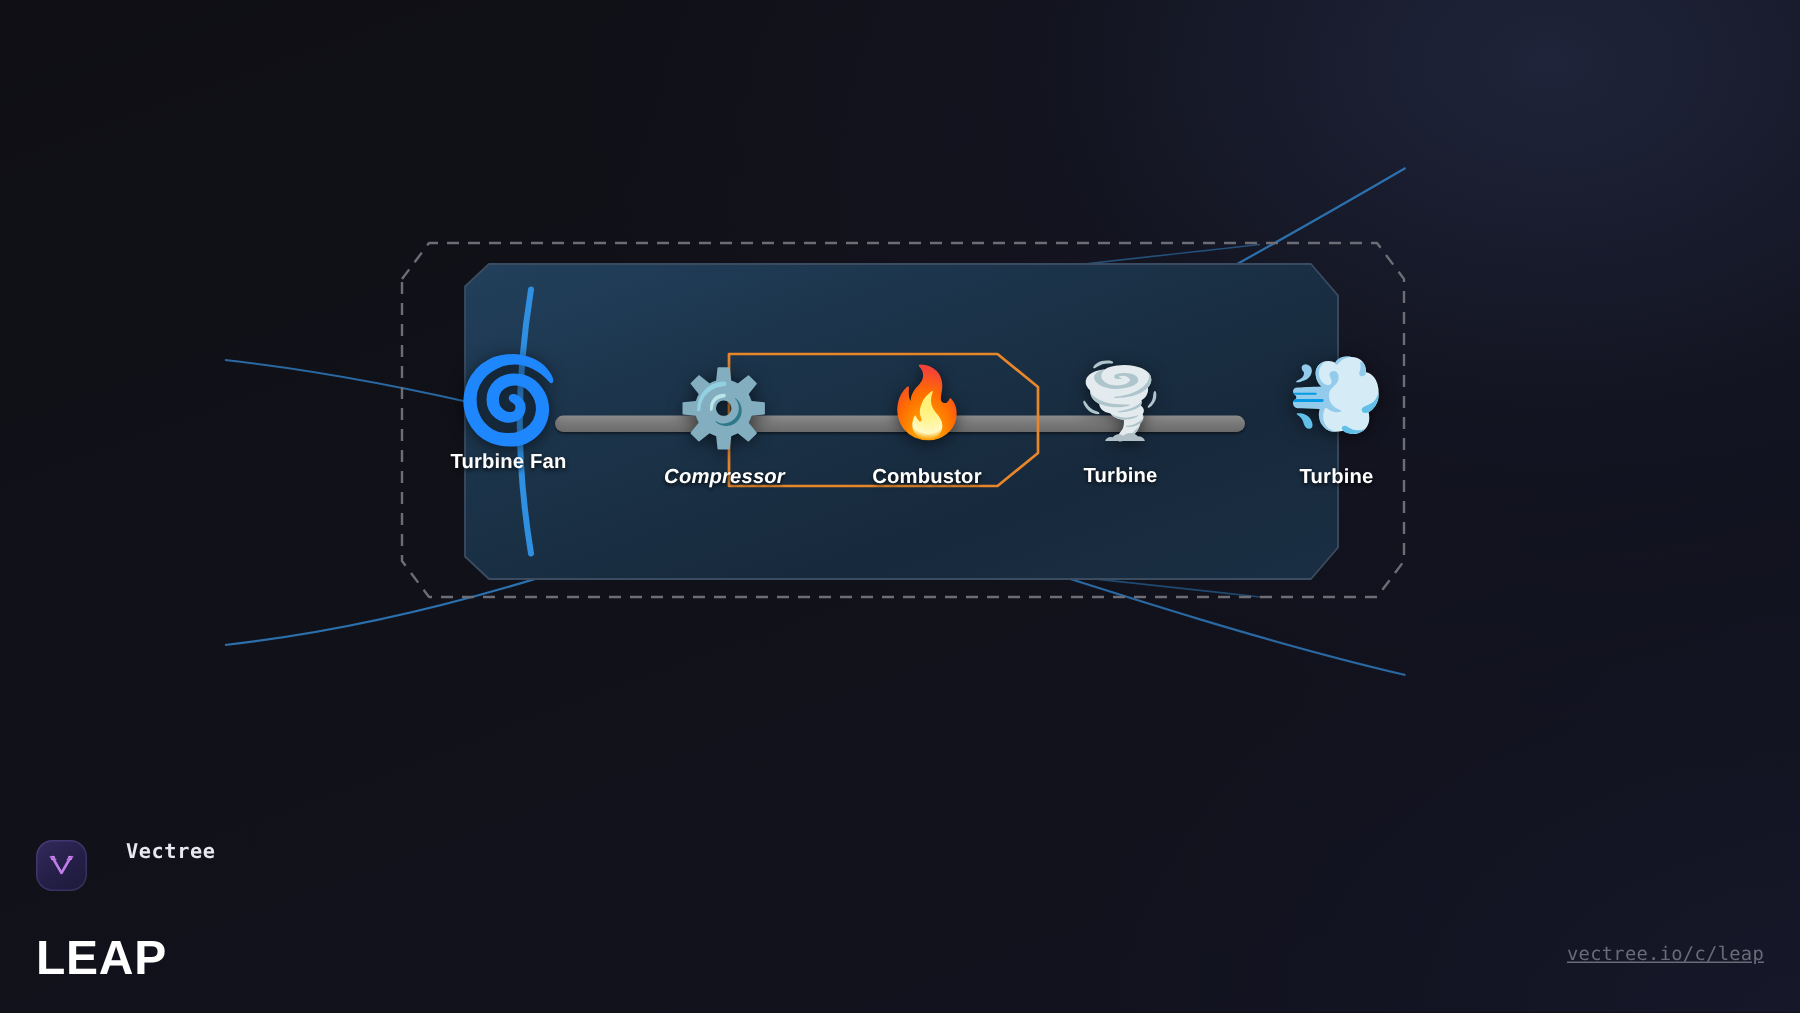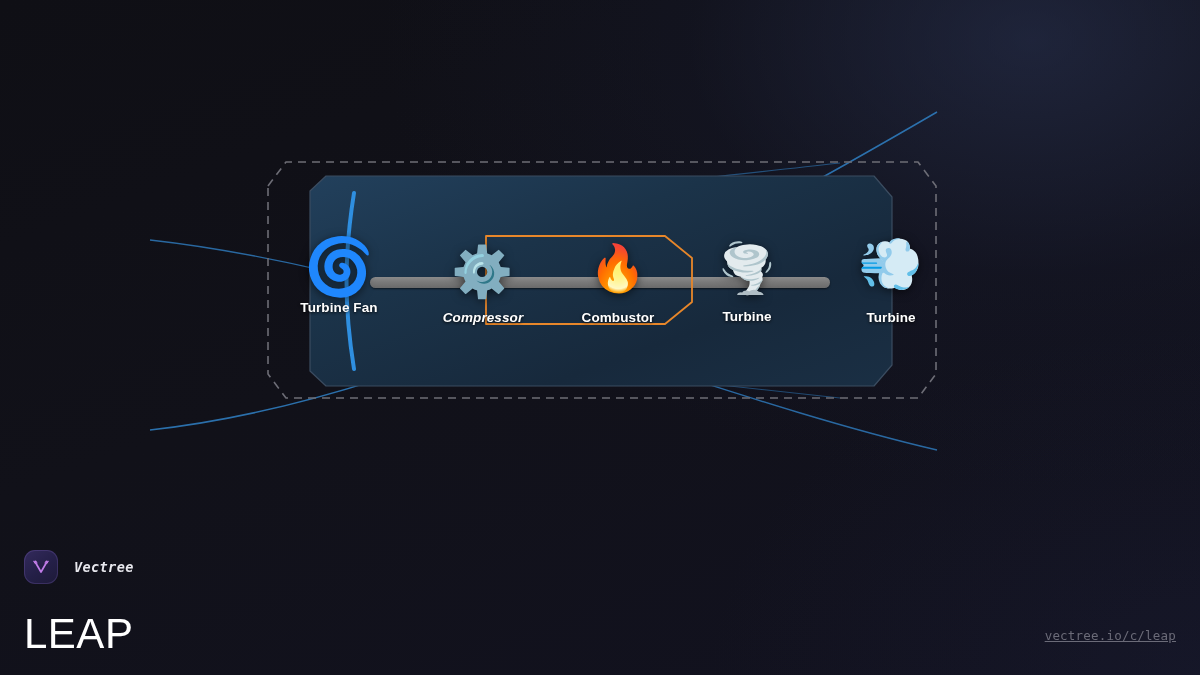--- a/index.html
+++ b/index.html
@@ -78,35 +78,35 @@
   #node-exhaust .stage-icon   { font-size:52px; }
 
   #node-fan .stage-label        { margin-top:4px; }
   #node-compressor .stage-label { margin-top:10px;font-style:italic; }
   #node-combustor .stage-label  { margin-top:14px; }
   #node-turbine .stage-label    { margin-top:12px; }
   #node-exhaust .stage-label    { margin-top:18px; }
 
   
   #brand { position:absolute; left:24px; bottom:19px; }
-  #brand-row { display:flex; align-items:center; gap:16px; margin-bottom:5px;font-style:italic; }
+  #brand-row { display:flex; gap:26px; margin-bottom:5px; }
   #brand-logo {
     width:34px; height:34px;
     border-radius:11px;
     background:linear-gradient(145deg,#332a5c 0%, #241f47 55%, #1d1a38 100%);
     box-shadow:inset 0 0 0 1px rgba(150,120,220,0.22);
     display:flex; align-items:center; justify-content:center;
   }
   #brand-name {
     font-family:"DejaVu Sans Mono", monospace;
     font-size:13.5px; font-weight:bold; color:#e8e8ee;
     letter-spacing:0.4px;
   }
   #brand-title {
-    font-size:42px; font-weight:normal; color:#ffffff;
+    font-size:32px; font-weight:bold; color:#ffffff;
     letter-spacing:0.5px; line-height:1.05;margin-top:28px;
   }
 
   #url-text {
     position:absolute; right:24px; bottom:32px;
     font-family:"DejaVu Sans Mono", monospace;
     font-size:12.5px;
     color:#6b6b78;
     letter-spacing:0.2px;
     text-decoration:underline;

